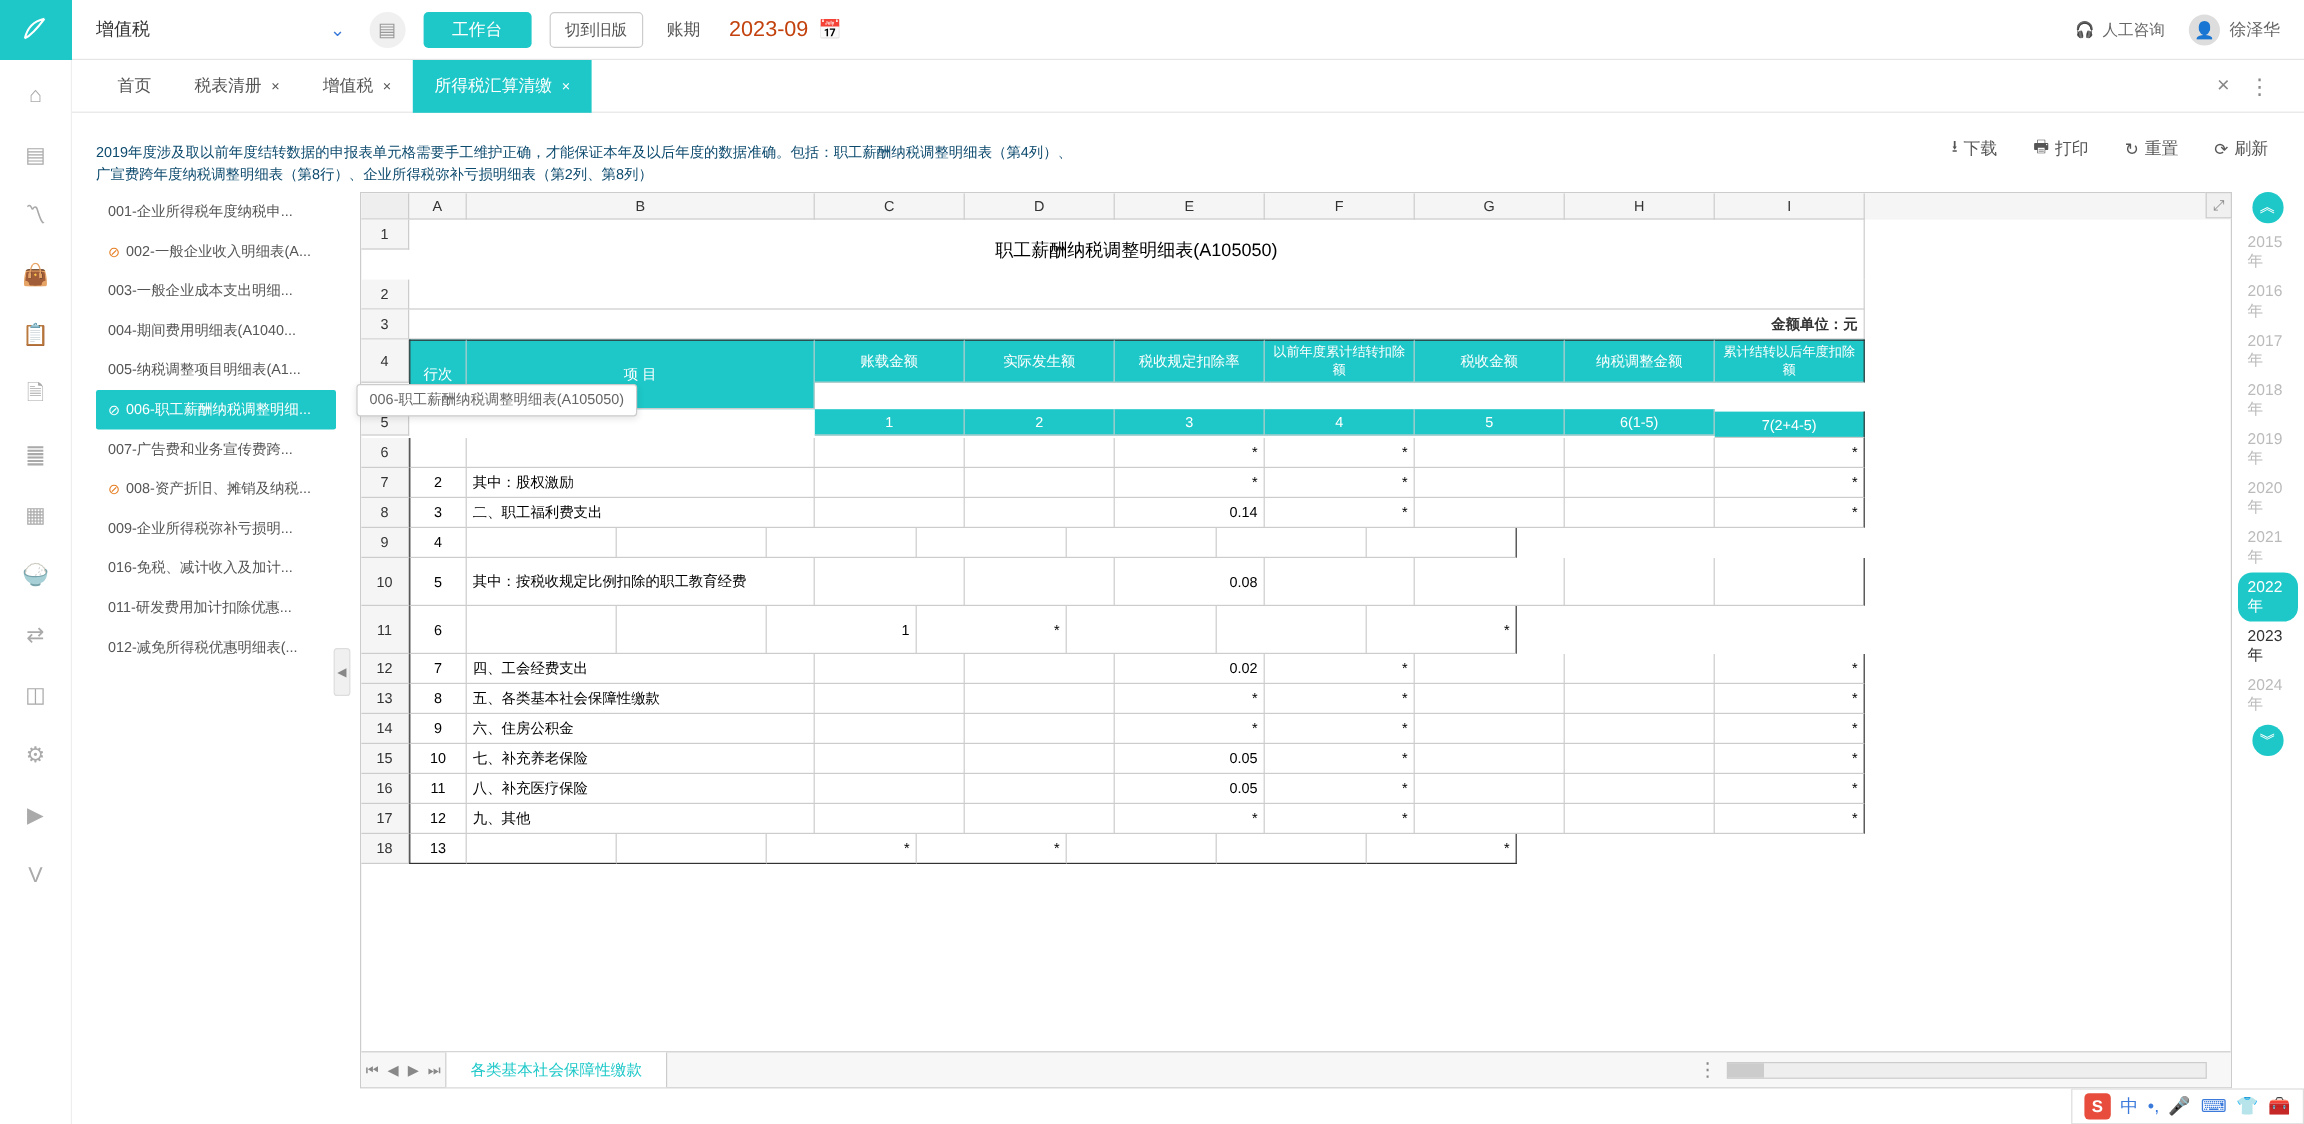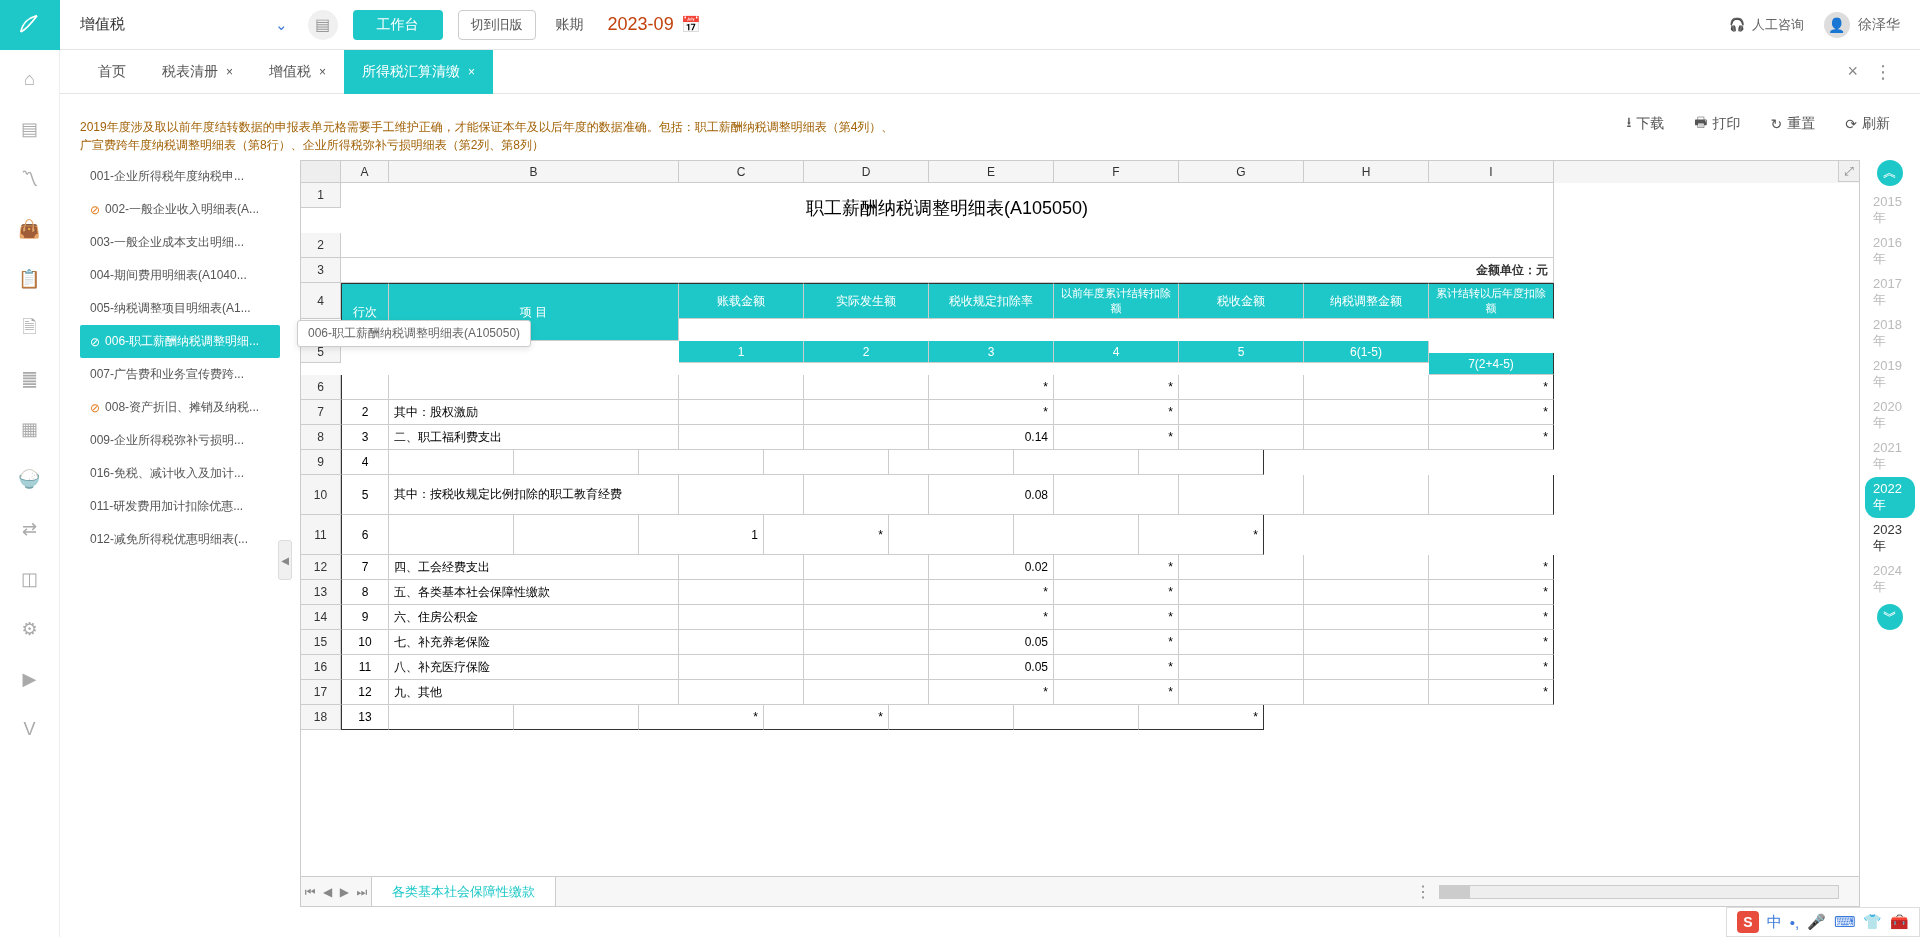--- a/index.html
+++ b/index.html
@@ -30,21 +30,21 @@
 
 .tabbar { position: absolute; left: 60px; right: 0; top: 50px; height: 44px; border-bottom: 1px solid #e5e5e5; display: flex; align-items: center; padding: 0 20px; }
 .tab { padding: 0 18px; height: 44px; display: flex; align-items: center; gap: 8px; font-size: 14px; color: #555; cursor: pointer; }
 .tab.active { background: #1ec8c8; color: #fff; }
 .tab .close { font-size: 12px; cursor: pointer; }
 .tabbar-spacer { flex: 1; }
 .tabbar .tabact { color: #888; cursor: pointer; padding: 0 8px; font-size: 18px; }
 
 
 .toolbar-row { position: absolute; left: 60px; right: 0; top: 94px; height: 60px; display: flex; align-items: center; padding: 0 30px 0 20px; }
-.notice { color: #a16207; font-size: 12px; line-height: 1.5; max-width: 820px; margin-top: 24px; }
+.notice { color: #0c4a6e; font-size: 12px; line-height: 1.5; max-width: 820px; margin-top: 24px; }
 .toolbar-row .spacer { flex: 1; }
 .tool-btn { display: flex; align-items: center; gap: 5px; color: #555; font-size: 14px; cursor: pointer; margin-left: 30px; }
 
 
 .report-list { position: absolute; left: 80px; top: 160px; width: 200px; }
 .report-list .ritem2 { font-size: 12px; color: #555; padding: 8px 10px; cursor: pointer; white-space: nowrap; overflow: hidden; text-overflow: ellipsis; display: flex; align-items: center; gap: 5px; }
 .report-list .ritem2.selected { background: #1ec8c8; color: #fff; border-radius: 2px; }
 .report-list .warn { color: #e67e22; font-size: 12px; }
 .report-list .ritem2.selected .warn { color: #fff; }
 .collapse-handle { position: absolute; left: 278px; top: 540px; width: 14px; height: 40px; background: #f0f0f0; border: 1px solid #ddd; border-radius: 3px; display: flex; align-items: center; justify-content: center; color: #888; cursor: pointer; font-size: 10px; }
@@ -54,21 +54,21 @@
 
 
 .sheet-wrap { position: absolute; left: 300px; top: 160px; right: 60px; bottom: 30px; border: 1px solid #ccc; overflow: hidden; }
 .colheads { display: flex; height: 22px; background: #f5f5f5; }
 .colheads .corner { width: 40px; border-right: 1px solid #ccc; border-bottom: 1px solid #ccc; background: #eee; }
 .colheads .ch { border-right: 1px solid #ccc; border-bottom: 1px solid #ccc; text-align: center; font-size: 12px; color: #333; line-height: 22px; }
 .rowhead { width: 40px; border-right: 1px solid #ccc; border-bottom: 1px solid #ccc; background: #f5f5f5; text-align: center; font-size: 12px; color: #333; display: flex; align-items: center; justify-content: center; }
 .sheet-body { display: flex; flex-direction: column; }
 .srow { display: flex; }
 .cell { border-right: 1px solid #ccc; border-bottom: 1px solid #ccc; font-size: 12px; padding: 0 5px; display: flex; align-items: center; overflow: hidden; }
-.titlecell { justify-content: center; font-size: 18px; font-weight: 500; }
+.titlecell { justify-content: center; font-size: 15px; font-weight: 500; }
 .teal { background: #1ec8c8; color: #fff; justify-content: center; font-weight: 500; }
 .unit { justify-content: flex-end; color: #333; font-weight: bold; }
 .num { justify-content: flex-end; }
 .thickb { border-bottom: 1px solid #333; }
 .thickr { border-right: 1px solid #333; }
 .thickt { border-top: 1px solid #333; }
 .thickl { border-left: 1px solid #333; }
 
 
 .w-rn { width: 48px; }
@@ -277,21 +277,21 @@
 
     <div class="srow" style="margin-top:-22px">
       <div class="rowhead" style="height:22px;margin-top:22px">5</div>
       <div style="width:338px;height:22px;margin-top:22px"></div>
       <div class="cell teal w-d" style="height:22px;margin-top:22px">1</div>
       <div class="cell teal w-d" style="height:22px;margin-top:22px">2</div>
       <div class="cell teal w-d" style="height:22px;margin-top:22px">3</div>
       <div class="cell teal w-d" style="height:22px;margin-top:22px">4</div>
       <div class="cell teal w-d" style="height:22px;margin-top:22px">5</div>
       <div class="cell teal w-d" style="height:22px;margin-top:22px">6(1-5)</div>
-      <div class="cell teal w-d thickr" style="height:22px;margin-top:34px">7(2+4-5)</div>
+      <div class="cell teal w-d thickr" style="height:22px;margin-top:24px">7(2+4-5)</div>
     </div>
 
     <div id="data-rows">
         <div class="srow">
           <div class="rowhead" style="height:25px">6</div>
           <div class="cell w-rn thickl" style="height:25px;justify-content:center"></div>
           <div class="cell w-proj" style="height:25px"></div>
           <div class="cell w-d num" style="height:25px"></div>
           <div class="cell w-d num" style="height:25px"></div>
           <div class="cell w-d num" style="height:25px">*</div>

